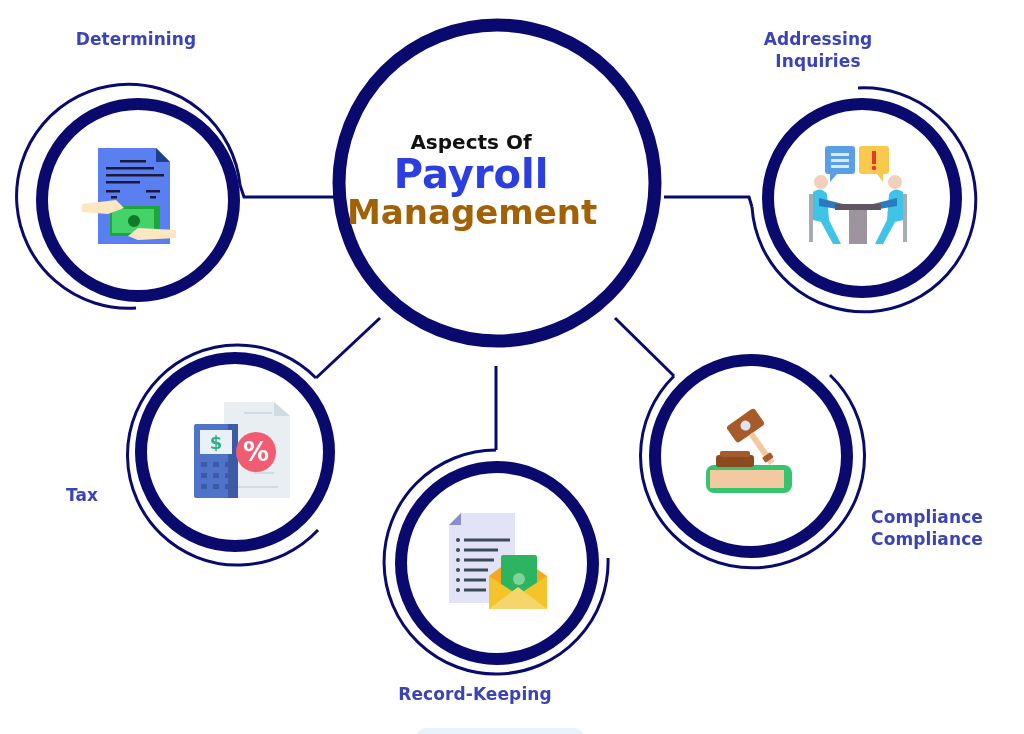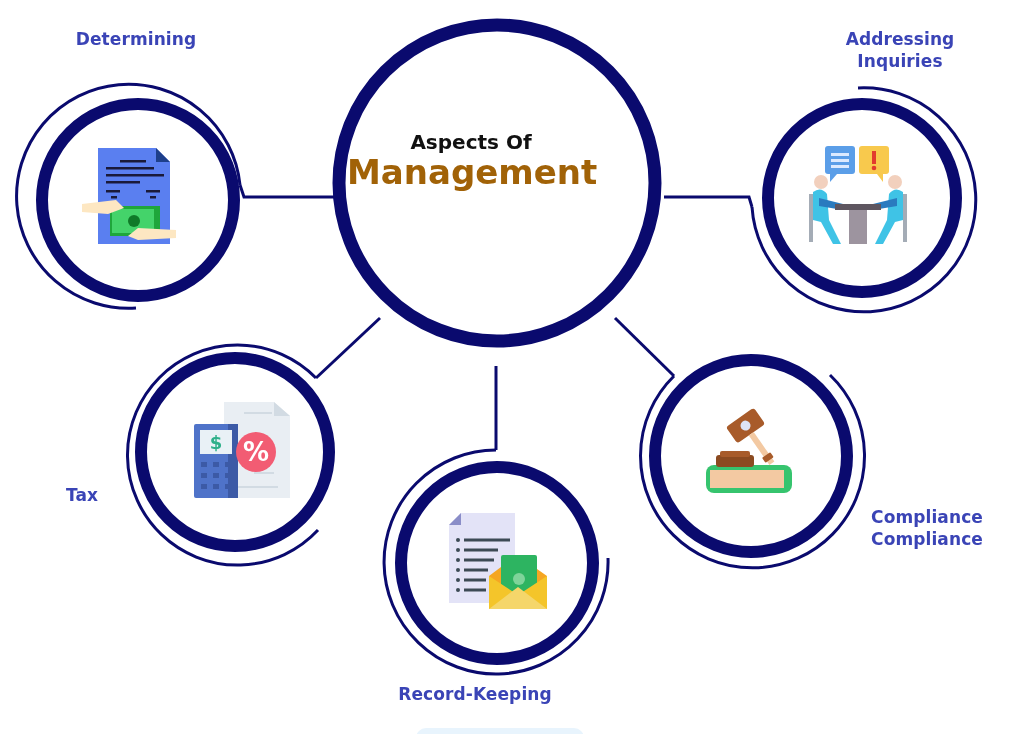--- a/index.html
+++ b/index.html
@@ -156,28 +156,29 @@
       <rect x="28" y="12" width="34" height="20" rx="3" fill="#a85b2a"></rect>
       <circle cx="45" cy="22" r="5" fill="#dde3f5"></circle>
       <rect x="42" y="32" width="6" height="36" fill="#f3c9a2"></rect>
       <rect x="40" y="58" width="10" height="6" rx="1" fill="#a85b2a"></rect>
     </g>
   </g>
 </svg>
 
 <div class="center-title">
   <span class="pre">Aspects Of</span>
+  <span class="main1">Payroll</span>
   <span class="main2">Management</span>
 </div>
 
 <div class="label" style="left:36px; top:28px; width:200px;">
   <span>Determining</span>
 </div>
 
-<div class="label" style="left:810px; top:28px; width:180px;">
+<div class="label" style="left:728px; top:28px; width:180px;">
   <span>Addressing</span>
   <span>Inquiries</span>
 </div>
 
 <div class="label" style="left:12px; top:484px; width:140px;">
   <span>Tax</span>
 </div>
 
 <div class="label" style="left:364px; top:683px; width:222px;">
   <span>Record-Keeping</span>

